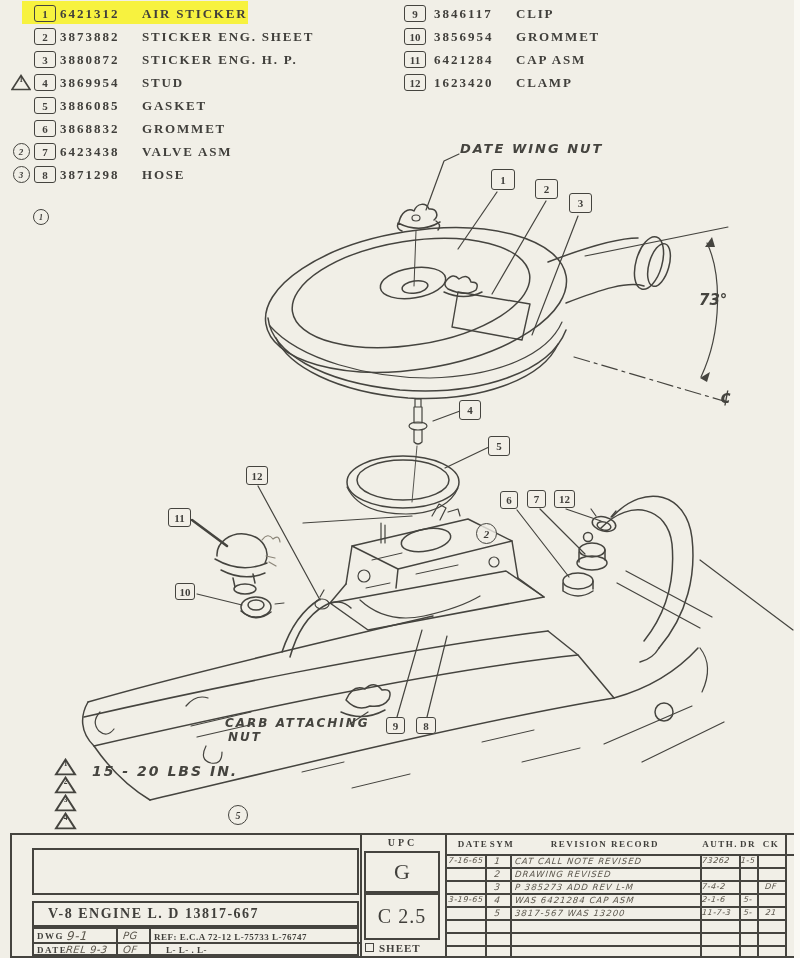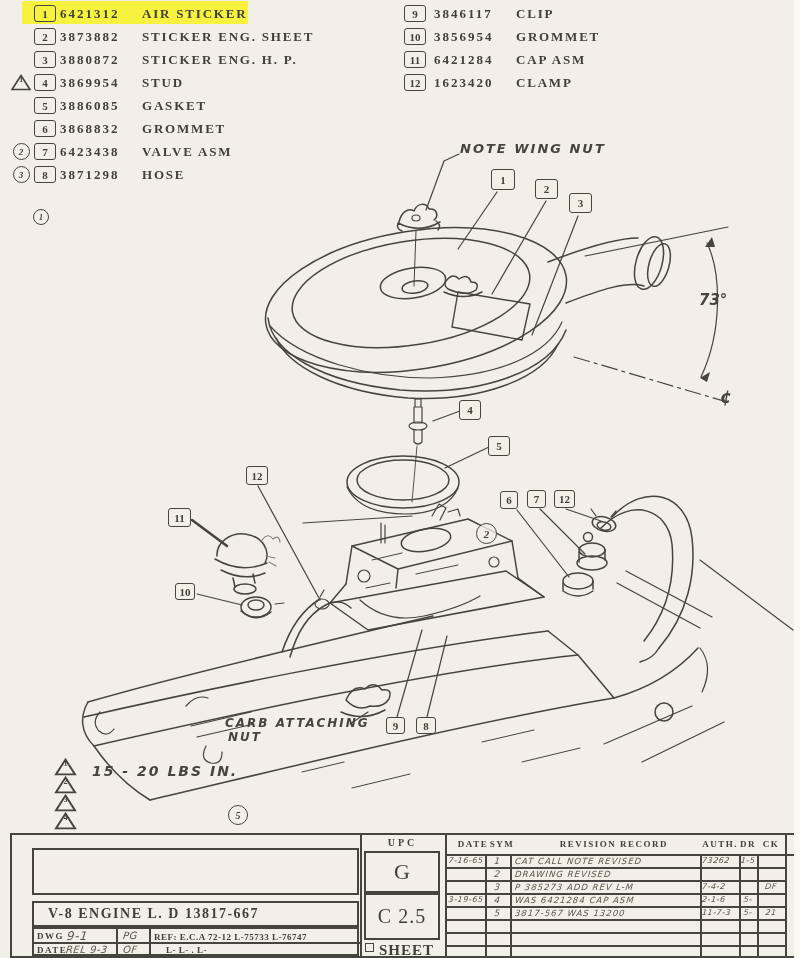--- a/index.html
+++ b/index.html
@@ -263,21 +263,21 @@
   <div class="co" style="left:554px;top:490px;width:21px;height:18px;">12</div>
   <div class="co" style="left:246px;top:466px;width:22px;height:19px;">12</div>
   <div class="co" style="left:168px;top:508px;width:23px;height:19px;">11</div>
   <div class="co" style="left:175px;top:583px;width:20px;height:17px;">10</div>
   <div class="co" style="left:386px;top:717px;width:19px;height:17px;">9</div>
   <div class="co" style="left:416px;top:717px;width:20px;height:17px;">8</div>
 
   <div class="circ dcirc" style="left:476px;top:523px;width:21px;height:21px;font-size:11px;">2</div>
   <div class="circ dcirc" style="left:228px;top:805px;width:20px;height:20px;font-size:10px;">5</div>
 
-  <div class="hand" style="left:460px;top:141px;font-size:13px;letter-spacing:2px;">NOTE WING NUT</div>
+  <div class="hand" style="left:460px;top:141px;font-size:13px;letter-spacing:2px;">DATE WING NUT</div>
   <div class="hand" style="left:699px;top:291px;font-size:15px;">73°</div>
   <div class="hand" style="left:720px;top:387px;font-size:17px;">¢</div>
   <div class="hand" style="left:225px;top:716px;font-size:12px;letter-spacing:2px;">CARB  ATTACHING</div>
   <div class="hand" style="left:228px;top:730px;font-size:12px;letter-spacing:2px;">NUT</div>
   <div class="hand" style="left:92px;top:763px;font-size:14px;letter-spacing:2px;">15 - 20 LBS IN.</div>
 
   <div class="abs" style="left:54px;top:758px;z-index:3;">
     <span class="tri" style="display:block;height:18px;">
       <svg width="23" height="18" viewBox="0 0 20 17">
           <path d="M10,1.5 L19,15.5 L1,15.5 Z" fill="none" stroke="#45443f" stroke-width="1.8"></path>
@@ -329,26 +329,26 @@
     </div>
 
     <div class="typ" style="left:348px;top:2px;width:85px;text-align:center;font-size:10px;letter-spacing:3px;">UPC</div>
     <div class="box" style="left:352px;top:16px;width:76px;height:42px;display:flex;align-items:center;justify-content:center;">
       <span style="font-size:22px;">G</span>
     </div>
     <div class="box" style="left:352px;top:58px;width:76px;height:47px;display:flex;align-items:center;justify-content:center;">
       <span style="font-size:20px;font-weight:normal;letter-spacing:1px;">C 2.5</span>
     </div>
     <div class="box" style="left:353px;top:108px;width:9px;height:9px;border-width:1.5px;"></div>
-    <div class="typ" style="left:367px;top:107px;font-size:15px;letter-spacing:1px;">SHEET</div>
+    <div class="typ" style="left:367px;top:107px;font-size:11px;letter-spacing:1px;">SHEET</div>
 
     <div class="hl" style="left:433px;top:19px;width:352px;"></div>
     <div class="typ" style="left:443px;top:4px;width:36px;text-align:center;font-size:9px;">DATE</div>
     <div class="typ" style="left:477px;top:4px;width:26px;text-align:center;font-size:9px;">SYM</div>
-    <div class="typ" style="left:500px;top:4px;width:186px;text-align:center;font-size:9px;padding-left:9px;">REVISION RECORD</div>
+    <div class="typ" style="left:500px;top:4px;width:186px;text-align:center;font-size:9px;">REVISION RECORD</div>
     <div class="typ" style="left:690px;top:4px;width:36px;text-align:right;font-size:9px;">AUTH.</div>
     <div class="typ" style="left:727px;top:4px;width:18px;text-align:center;font-size:9px;">DR</div>
     <div class="typ" style="left:746px;top:4px;width:26px;text-align:center;font-size:9px;">CK</div>
 
     <div class="vl" style="left:473px;top:19px;height:102px;"></div>
     <div class="vl" style="left:498px;top:19px;height:102px;"></div>
     <div class="vl" style="left:688px;top:19px;height:102px;"></div>
     <div class="vl" style="left:727px;top:19px;height:102px;"></div>
     <div class="vl" style="left:745px;top:19px;height:102px;"></div>
     <div class="vl" style="left:773px;top:0px;height:121px;"></div>

